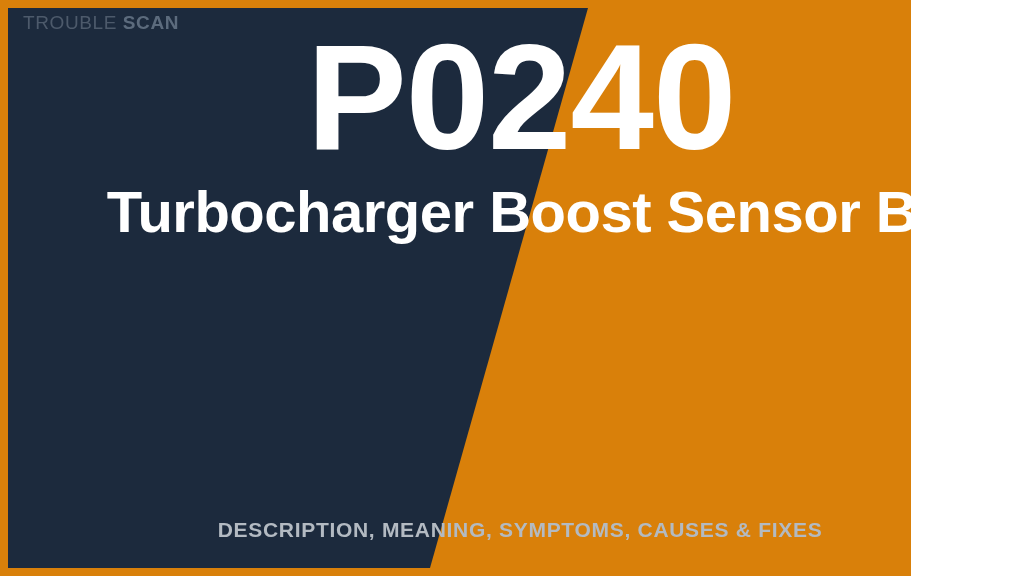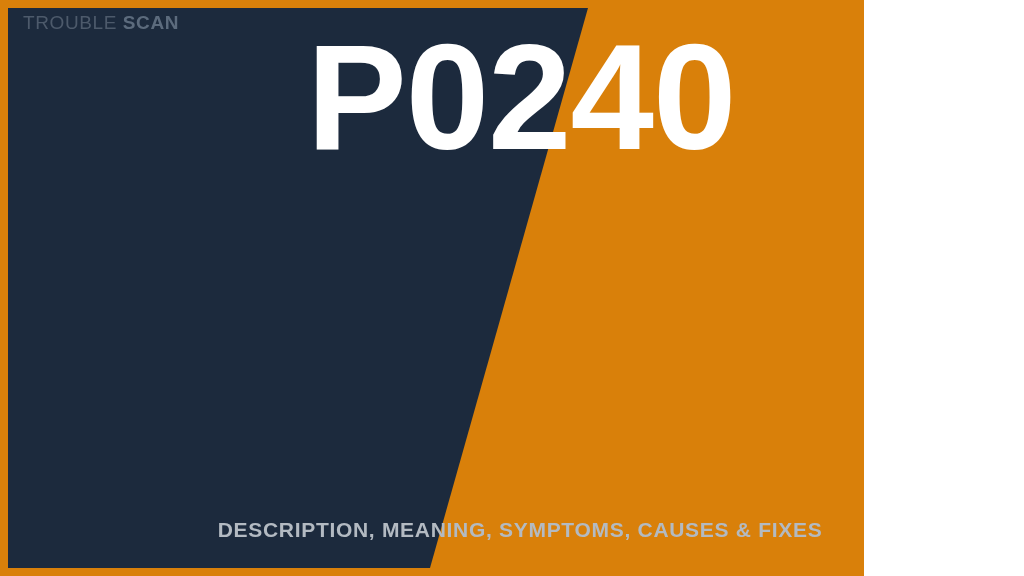--- a/index.html
+++ b/index.html
@@ -7,20 +7,21 @@
     padding: 0;
     background: #ffffff;
   }
   #canvas {
     position: relative;
     width: 864px;
     height: 576px;
     overflow: hidden;
     background: #d9800a;
     font-family: "Liberation Sans", sans-serif;
+    padding-left: 47px;
   }
 
   
   .navy-slab {
     position: absolute;
     left: 0;
     top: 0;
     width: 1024px;
     height: 576px;
     background: #1c2a3d;
@@ -117,19 +118,20 @@
 
   <div class="logo">
     <span class="logo-light">TROUBLE</span><span>&nbsp;</span><span class="logo-bold">SCAN</span>
   </div>
 
   <div class="code-wrap">
     <span class="code-text">P0240</span>
   </div>
 
   <div class="title-wrap">
+    <span class="title-line">Turbocharger Boost Sensor B</span>
   </div>
 
   <div class="footer-wrap">
     <span class="footer-text">DESCRIPTION, MEANING, SYMPTOMS, CAUSES &amp; FIXES</span>
   </div>
 
 </div>
 
 </body></html>

